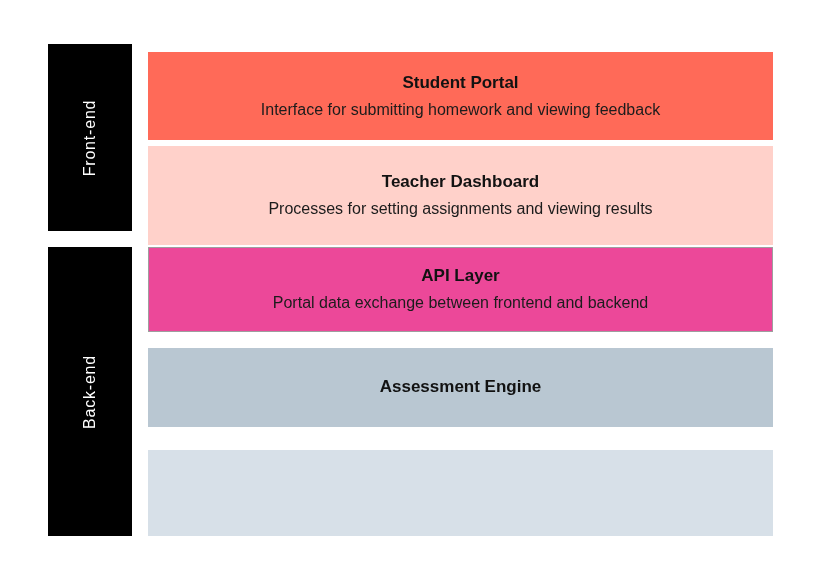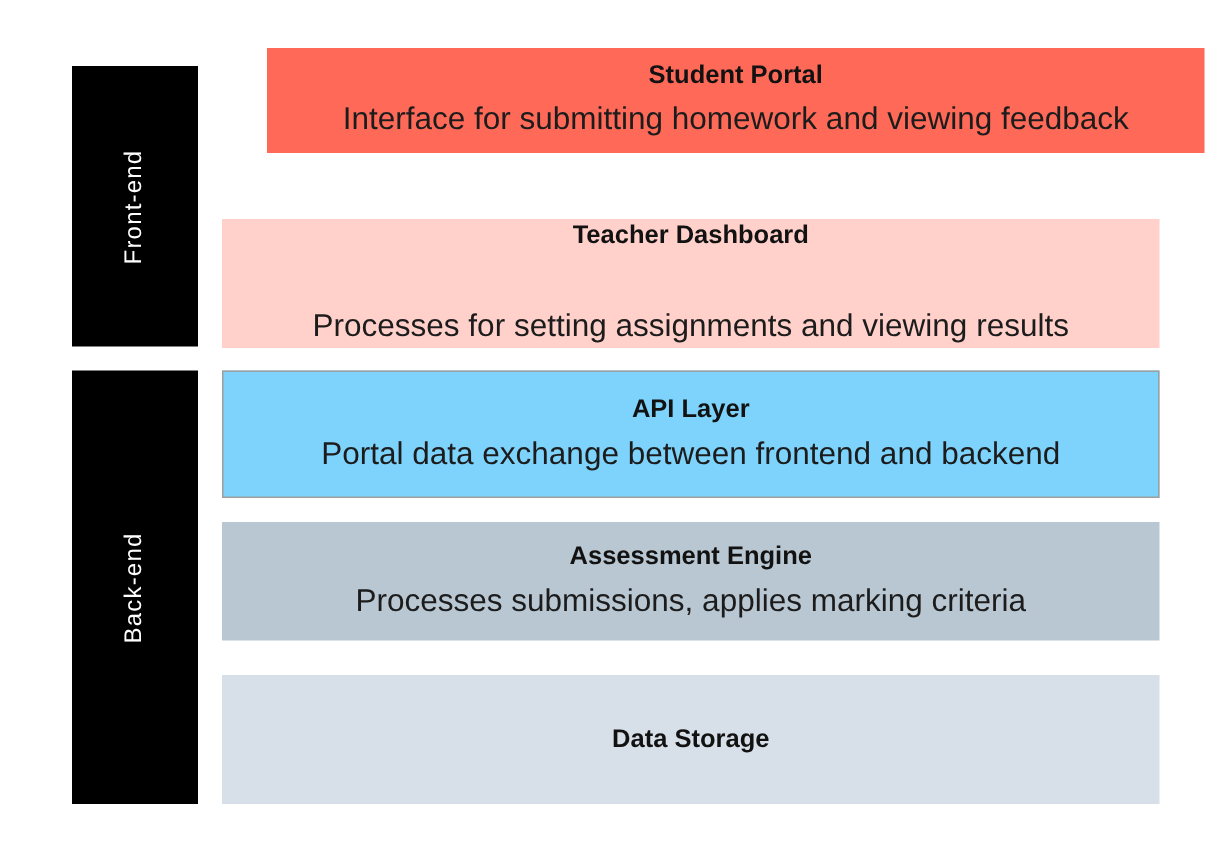--- a/index.html
+++ b/index.html
@@ -40,33 +40,33 @@
     position: absolute;
     left: 148px;
     width: 625px;
     box-sizing: border-box;
     display: flex;
     flex-direction: column;
     align-items: center;
     justify-content: center;
     text-align: center;
   }
-  .layer-1 { top: 32px;  height: 70px; margin-left: 30px; }
-  .layer-2 { top: 146px; height: 86px; justify-content: space-between; }
+  .layer-1 { top: 52px;  height: 88px; }
+  .layer-2 { top: 146px; height: 99px; }
   .layer-3 { top: 247px; height: 85px; border: 1px solid #9e9e9e; }
   .layer-4 { top: 348px; height: 79px; }
   .layer-5 { top: 450px; height: 86px; }
   .layer .title {
     font-size: 17px;
     font-weight: 700;
     color: #121212;
     line-height: 1.35;
   }
   .layer .desc {
-    font-size: 21px;
+    font-size: 16px;
     font-weight: 400;
     color: #1c1c1c;
     line-height: 1.35;
     margin-top: 4px;
   }
 </style>
 </head>
 <body>
 
 <div class="canvas">
@@ -81,27 +81,25 @@
   <div class="layer layer-1" style="background-color: rgb(255, 106, 88);">
     <div class="title">Student Portal</div>
     <div class="desc">Interface for submitting homework and viewing feedback</div>
   </div>
 
   <div class="layer layer-2" style="background-color: rgb(255, 209, 202);">
     <div class="title">Teacher Dashboard</div>
     <div class="desc">Processes for setting assignments and viewing results</div>
   </div>
 
-  <div class="layer layer-3" style="background-color: #7dd3fc;">
+  <div class="layer layer-3" style="background-color: #ec4899;">
     <div class="title">API Layer</div>
     <div class="desc">Portal data exchange between frontend and backend</div>
   </div>
 
   <div class="layer layer-4" style="background-color: rgb(185, 199, 210);">
     <div class="title">Assessment Engine</div>
-    <div class="desc">Processes submissions, applies marking criteria</div>
   </div>
 
   <div class="layer layer-5" style="background-color: rgb(215, 224, 232);">
-    <div class="title">Data Storage</div>
   </div>
 
 </div>
 
 </body></html>

